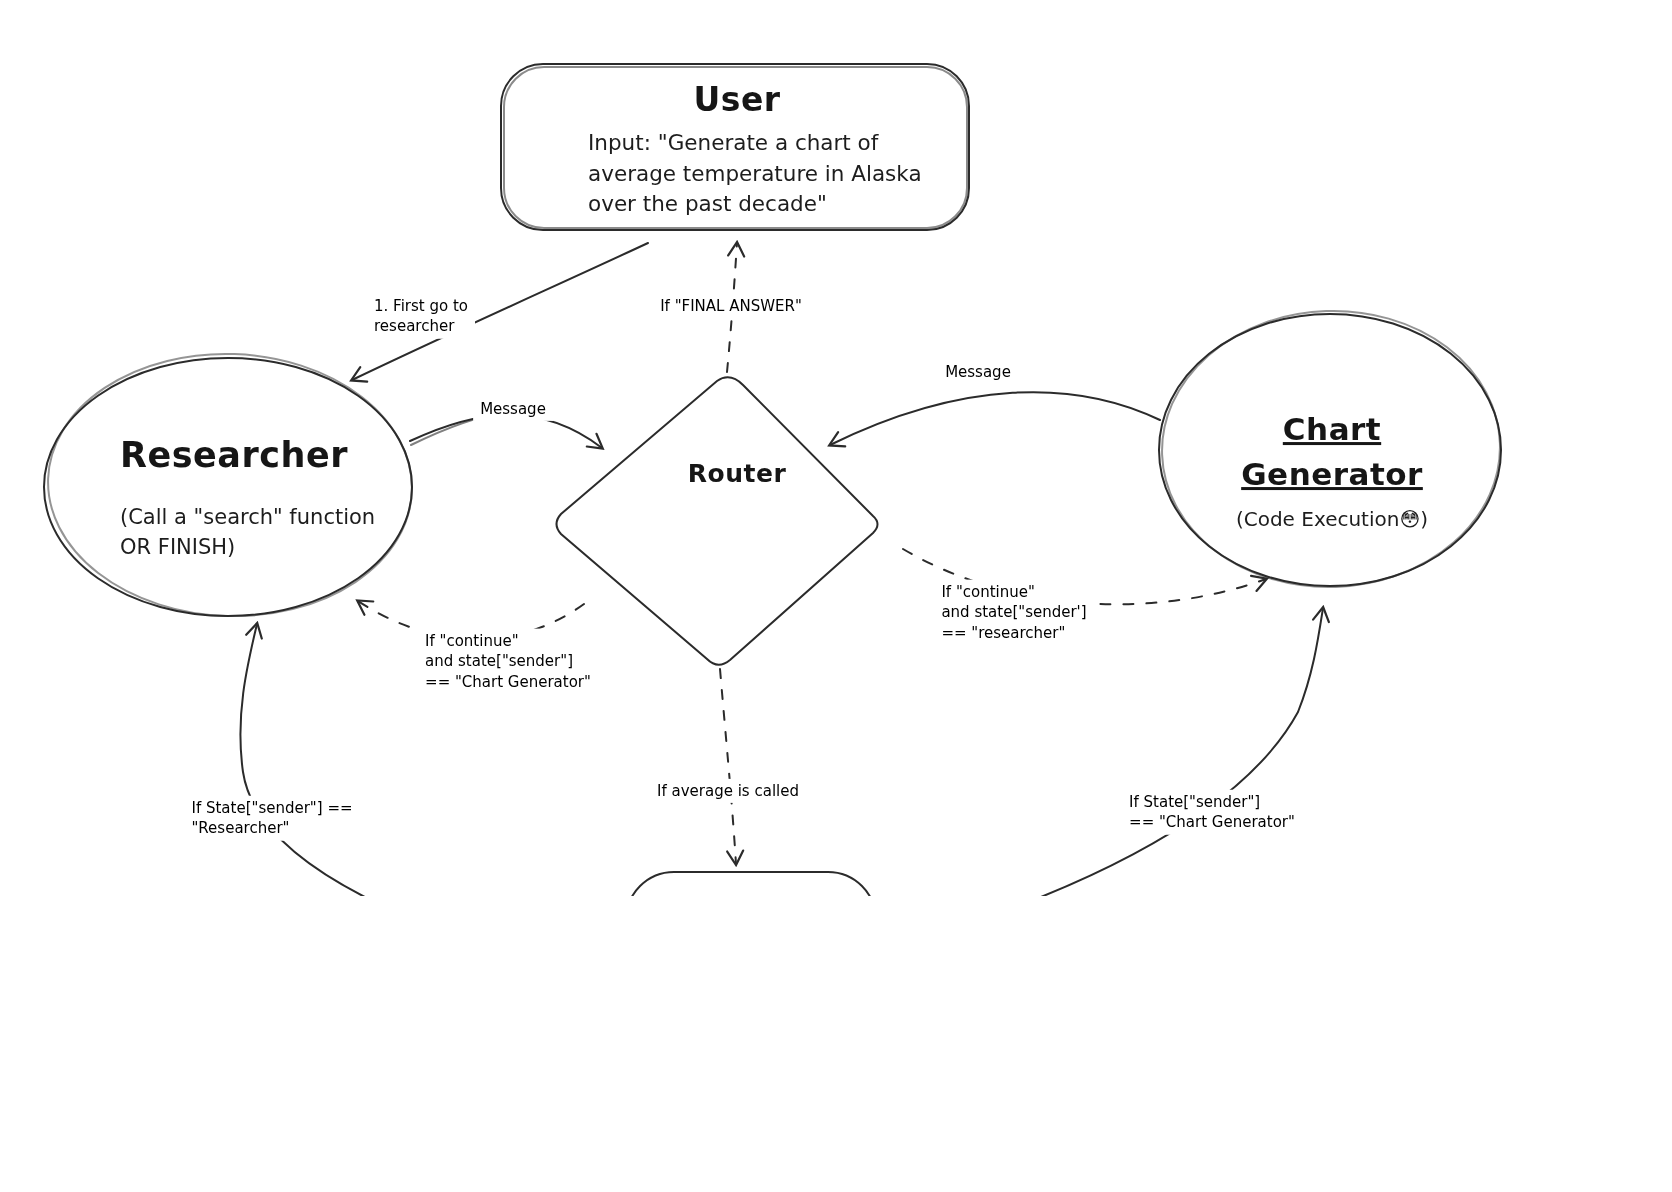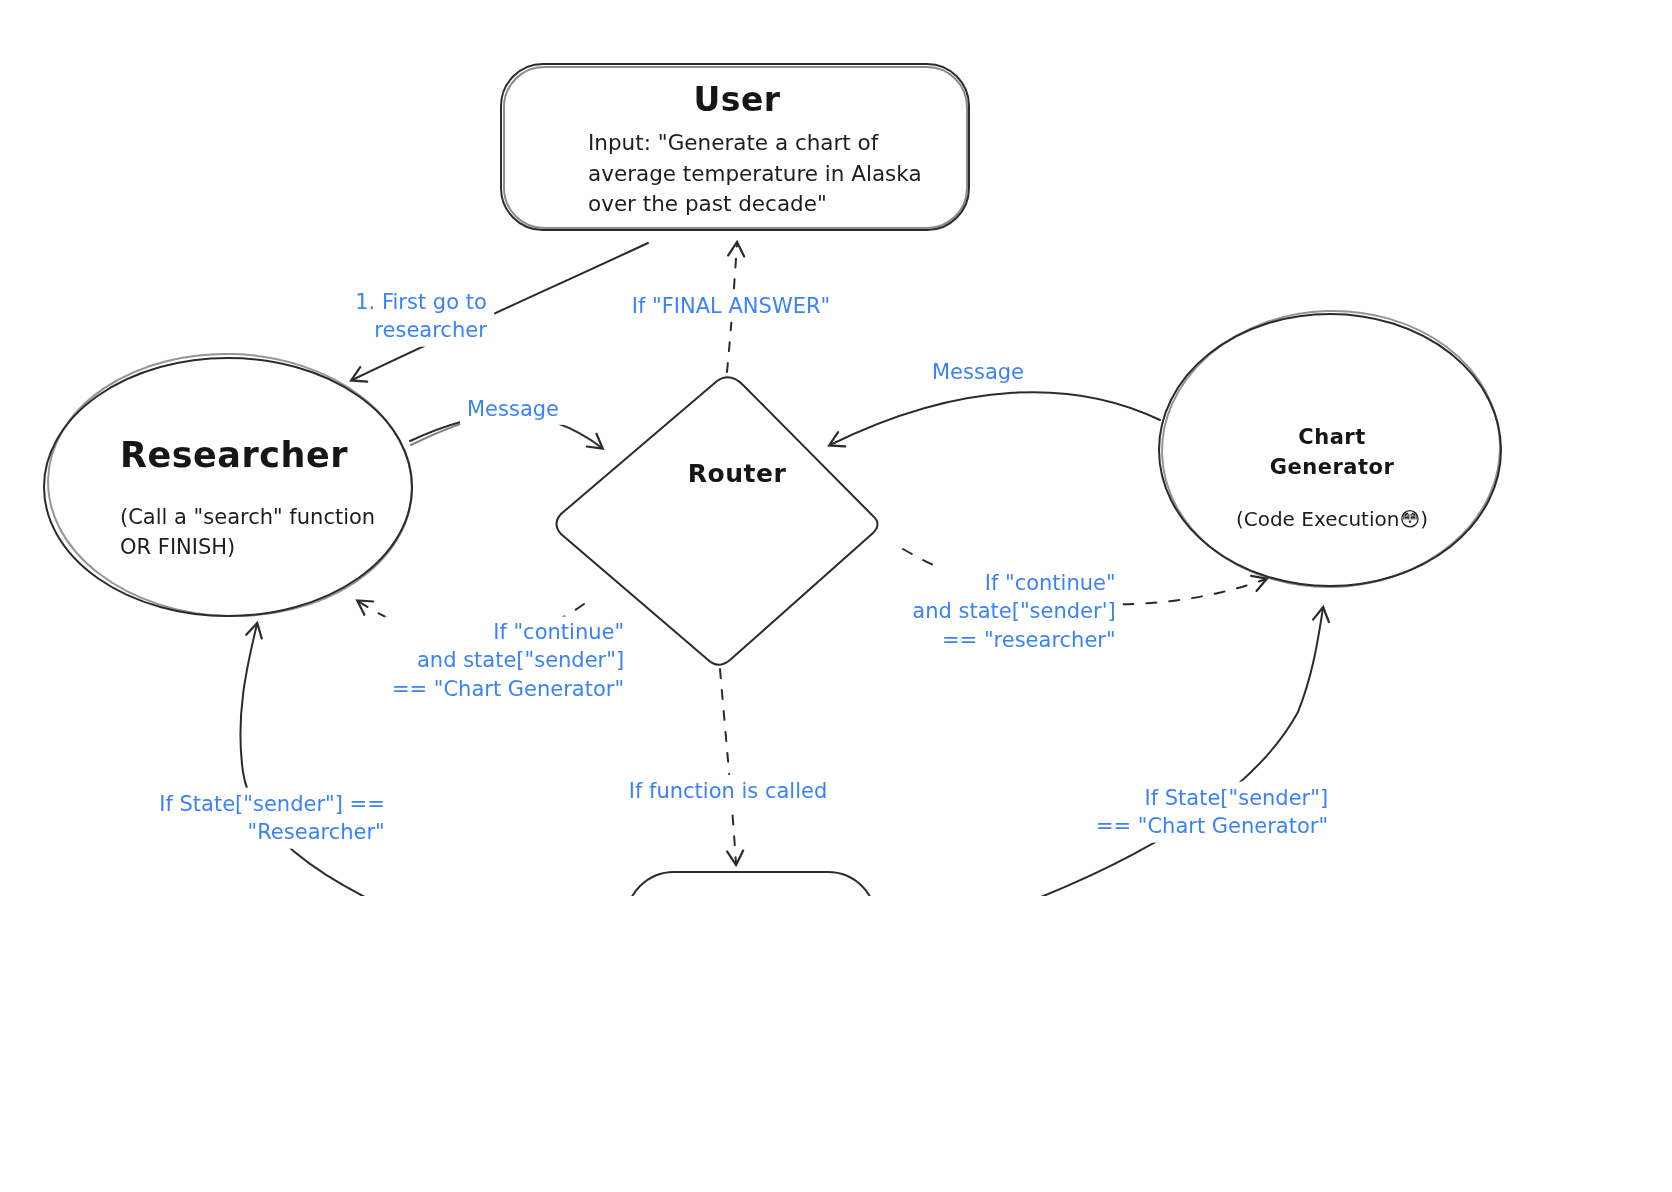--- a/index.html
+++ b/index.html
@@ -10,25 +10,25 @@
     font-family:"DejaVu Sans", sans-serif;
     color:#1d1d1d;
     overflow:hidden;
   }
   #wires{position:absolute;inset:0;}
   .lbl{
     position:absolute;
     transform:translate(-50%,-50%);
     background:#ffffff;
     padding:2px 7px;
-    font-size:21px;
+    font-size:15px;
     line-height:1.35;
-    text-align:right;
+    text-align:left;
     white-space:pre-line;
-    color:#3b82f6;
+    color:#000000;
   }
   .node-title{
     position:absolute;
     transform:translate(-50%,-50%);
     font-weight:bold;
     text-align:center;
     white-space:pre-line;
     color:#161616;
     letter-spacing:.5px;
   }
@@ -90,21 +90,21 @@
   <div class="node-body" style="left:588px;top:128px;font-size:21.5px;">Input: "Generate a chart of
 average temperature in Alaska
 over the past decade"</div>
 
   <div class="node-title" style="left:234px;top:455px;font-size:35px;">Researcher</div>
   <div class="node-body" style="left:120px;top:503px;">(Call a "search" function
 OR FINISH)</div>
 
   <div class="node-title" style="left:737px;top:473px;font-size:25px;">Router</div>
 
-  <div class="node-title" style="left:1332px;top:452px;font-size:21px;line-height:1.45;">Chart
+  <div class="node-title" style="left:1332px;top:452px;font-size:31px;line-height:1.45;text-decoration:underline;">Chart
 Generator</div>
   <div class="node-body centered" style="left:1332px;top:519px;font-size:20px;">(Code Execution😳)</div>
 
   <div class="node-title" style="left:717px;top:957px;font-size:35px;">Call_tool</div>
 
   <div class="lbl" style="left:421px;top:316px;">1. First go to
 researcher</div>
 
   <div class="lbl" style="left:731px;top:306px;">If "FINAL ANSWER"</div>
 
@@ -113,21 +113,21 @@
   <div class="lbl" style="left:978px;top:372px;">Message</div>
 
   <div class="lbl" style="left:1014px;top:612px;">If "continue"
 and state["sender']
 == "researcher"</div>
 
   <div class="lbl" style="left:508px;top:661px;">If "continue"
 and state["sender"]
 == "Chart Generator"</div>
 
-  <div class="lbl" style="left:728px;top:791px;">If function is called</div>
+  <div class="lbl" style="left:728px;top:791px;">If average is called</div>
 
   <div class="lbl" style="left:272px;top:818px;">If State["sender"] ==
 "Researcher"</div>
 
   <div class="lbl" style="left:1212px;top:812px;">If State["sender"]
 == "Chart Generator"</div>
 
 </div>
 
 </body></html>

